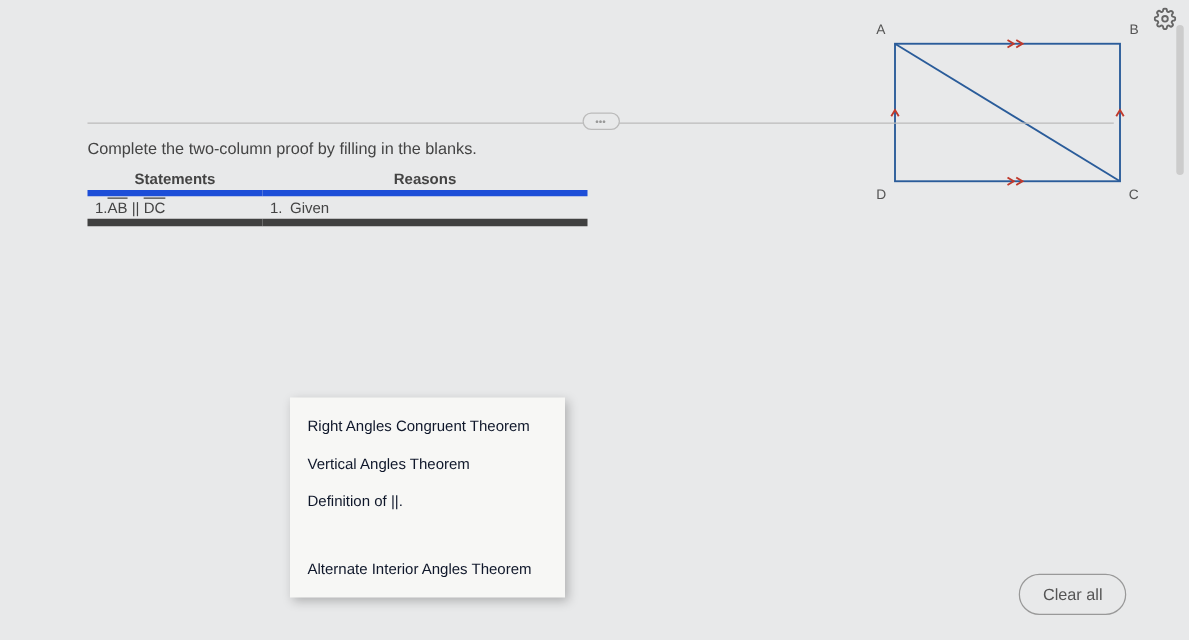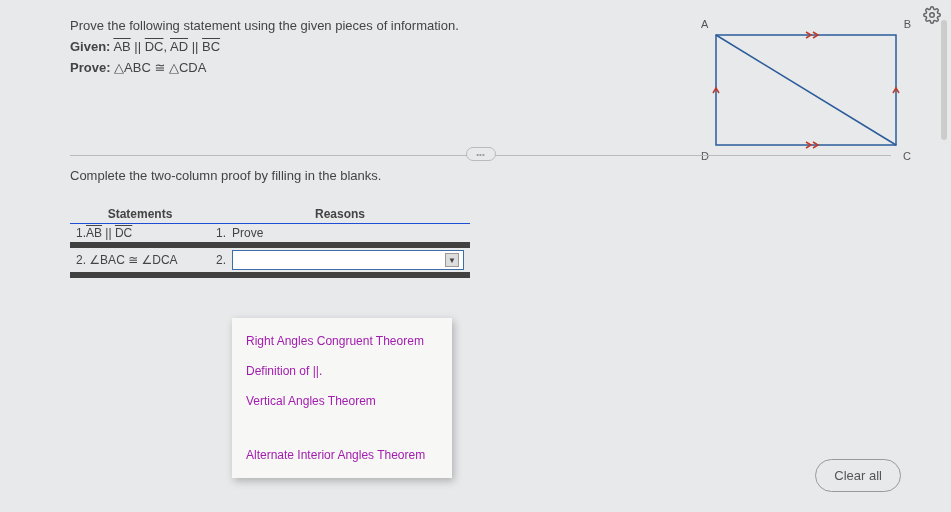--- a/index.html
+++ b/index.html
@@ -35,27 +35,27 @@
   border-radius: 10px;
   width: 30px;
   height: 14px;
   display: flex;
   align-items: center;
   justify-content: center;
   font-size: 8px;
   color: #999;
   cursor: pointer;
 }
-.instructions { font-size: 13px; margin-bottom: 22px; }
+.instructions { font-size: 13px; margin-bottom: 8px; }
 .proof-table { border-collapse: collapse; font-size: 12px; }
 .proof-table th {
   font-weight: bold;
   text-align: center;
   padding: 2px 8px;
-  border-bottom: 1px solid #1d4ed8;
+  border-bottom: 5px solid #1d4ed8;
 }
 .proof-table td {
   border-bottom: 6px solid #404040;
   padding: 2px 6px;
   vertical-align: middle;
 }
 .col-statements { width: 140px; }
 .col-reasons { width: 260px; margin-top: 20px; }
 .reason-cell { display: flex; align-items: center; }
 .reason-num { margin-right: 4px; width: 12px; }
@@ -84,21 +84,21 @@
 .dropdown-panel {
   position: absolute;
   left: 232px;
   top: 318px;
   width: 220px;
   background: #f7f7f5;
   box-shadow: 2px 3px 8px rgba(0,0,0,0.25);
   padding: 16px 14px;
   font-size: 12px;
 }
-.dropdown-panel .opt { margin-bottom: 16px; cursor: pointer; color: #a21caf; }
+.dropdown-panel .opt { margin-bottom: 16px; cursor: pointer; color: #0f172a; }
 .dropdown-panel .opt:last-child { margin-bottom: 0; margin-top: 40px; }
 .diagram {
   position: absolute;
   right: 50px;
   top: 30px;
   width: 190px;
   height: 120px;
 }
 .diagram svg { width: 100%; height: 100%; }
 .diagram .label { position: absolute; font-size: 11px; color: #555; }
@@ -153,31 +153,20 @@
 <div class="top-right-icon">
   <svg width="18" height="18" viewBox="0 0 24 24" fill="none" stroke="currentColor" stroke-width="2">
     <circle cx="12" cy="12" r="3"></circle>
     <path d="M19.4 15a1.7 1.7 0 0 0 .34 1.87l.06.06a2 2 0 1 1-2.83 2.83l-.06-.06a1.7 1.7 0 0 0-1.87-.34 1.7 1.7 0 0 0-1 1.56V21a2 2 0 1 1-4 0v-.09a1.7 1.7 0 0 0-1-1.56 1.7 1.7 0 0 0-1.87.34l-.06.06a2 2 0 1 1-2.83-2.83l.06-.06a1.7 1.7 0 0 0 .34-1.87 1.7 1.7 0 0 0-1.56-1H3a2 2 0 1 1 0-4h.09a1.7 1.7 0 0 0 1.56-1 1.7 1.7 0 0 0-.34-1.87l-.06-.06a2 2 0 1 1 2.83-2.83l.06.06a1.7 1.7 0 0 0 1.87.34H9a1.7 1.7 0 0 0 1-1.56V3a2 2 0 1 1 4 0v.09a1.7 1.7 0 0 0 1 1.56 1.7 1.7 0 0 0 1.87-.34l.06-.06a2 2 0 1 1 2.83 2.83l-.06.06a1.7 1.7 0 0 0-.34 1.87V9a1.7 1.7 0 0 0 1.56 1H21a2 2 0 1 1 0 4h-.09a1.7 1.7 0 0 0-1.56 1z"></path>
   </svg>
 </div>
 <div class="scrollbar-hint"></div>
 
 <div class="content">
 
-  <div class="problem-text">
-    <div class="line">Prove the following statement using the given pieces of information.</div>
-    <div class="line">
-      <b>Given:</b>
-      <span class="overline">AB</span> || <span class="overline">DC</span>, <span class="overline">AD</span> || <span class="overline">BC</span>
-    </div>
-    <div class="line">
-      <b>Prove:</b>
-      <span>△ABC ≅ △CDA</span>
-    </div>
-  </div>
 
   <div class="diagram">
     <svg viewBox="0 0 190 120">
       <rect x="5" y="5" width="180" height="110" fill="none" stroke="#2a5c9a" stroke-width="1.5"></rect>
       <line x1="5" y1="5" x2="185" y2="115" stroke="#2a5c9a" stroke-width="1.5"></line>
 
       <polyline points="95,2 100,5 95,8" fill="none" stroke="#c0392b" stroke-width="1.5"></polyline>
       <polyline points="102,2 107,5 102,8" fill="none" stroke="#c0392b" stroke-width="1.5"></polyline>
 
       <polyline points="95,112 100,115 95,118" fill="none" stroke="#c0392b" stroke-width="1.5"></polyline>
@@ -208,44 +197,31 @@
       </tr>
     </thead>
     <tbody>
       <tr>
         <td>
           <span>1.</span><span class="overline">AB</span> || <span class="overline">DC</span>
         </td>
         <td>
           <div class="reason-cell">
             <span class="reason-num">1.</span>
-            <span>Prove</span>
-          </div>
-        </td>
-      </tr>
-      <tr>
-        <td>
-          <span>2.</span> <span>∠BAC ≅ ∠DCA</span>
-        </td>
-        <td>
-          <div class="reason-cell">
-            <span class="reason-num">2.</span>
-            <div class="reason-select">
-              <div class="arrow">▼</div>
-            </div>
+            <span>Given</span>
           </div>
         </td>
       </tr>
     </tbody>
   </table>
 
   <div class="dropdown-panel">
     <div class="opt">Right Angles Congruent Theorem</div>
+    <div class="opt">Vertical Angles Theorem</div>
     <div class="opt">Definition of ||.</div>
-    <div class="opt">Vertical Angles Theorem</div>
     <div class="opt">Alternate Interior Angles Theorem</div>
   </div>
 
 </div>
 
 <div class="footer">
   <button class="btn btn-clear">Clear all</button>
 </div>
 
 </body></html>

